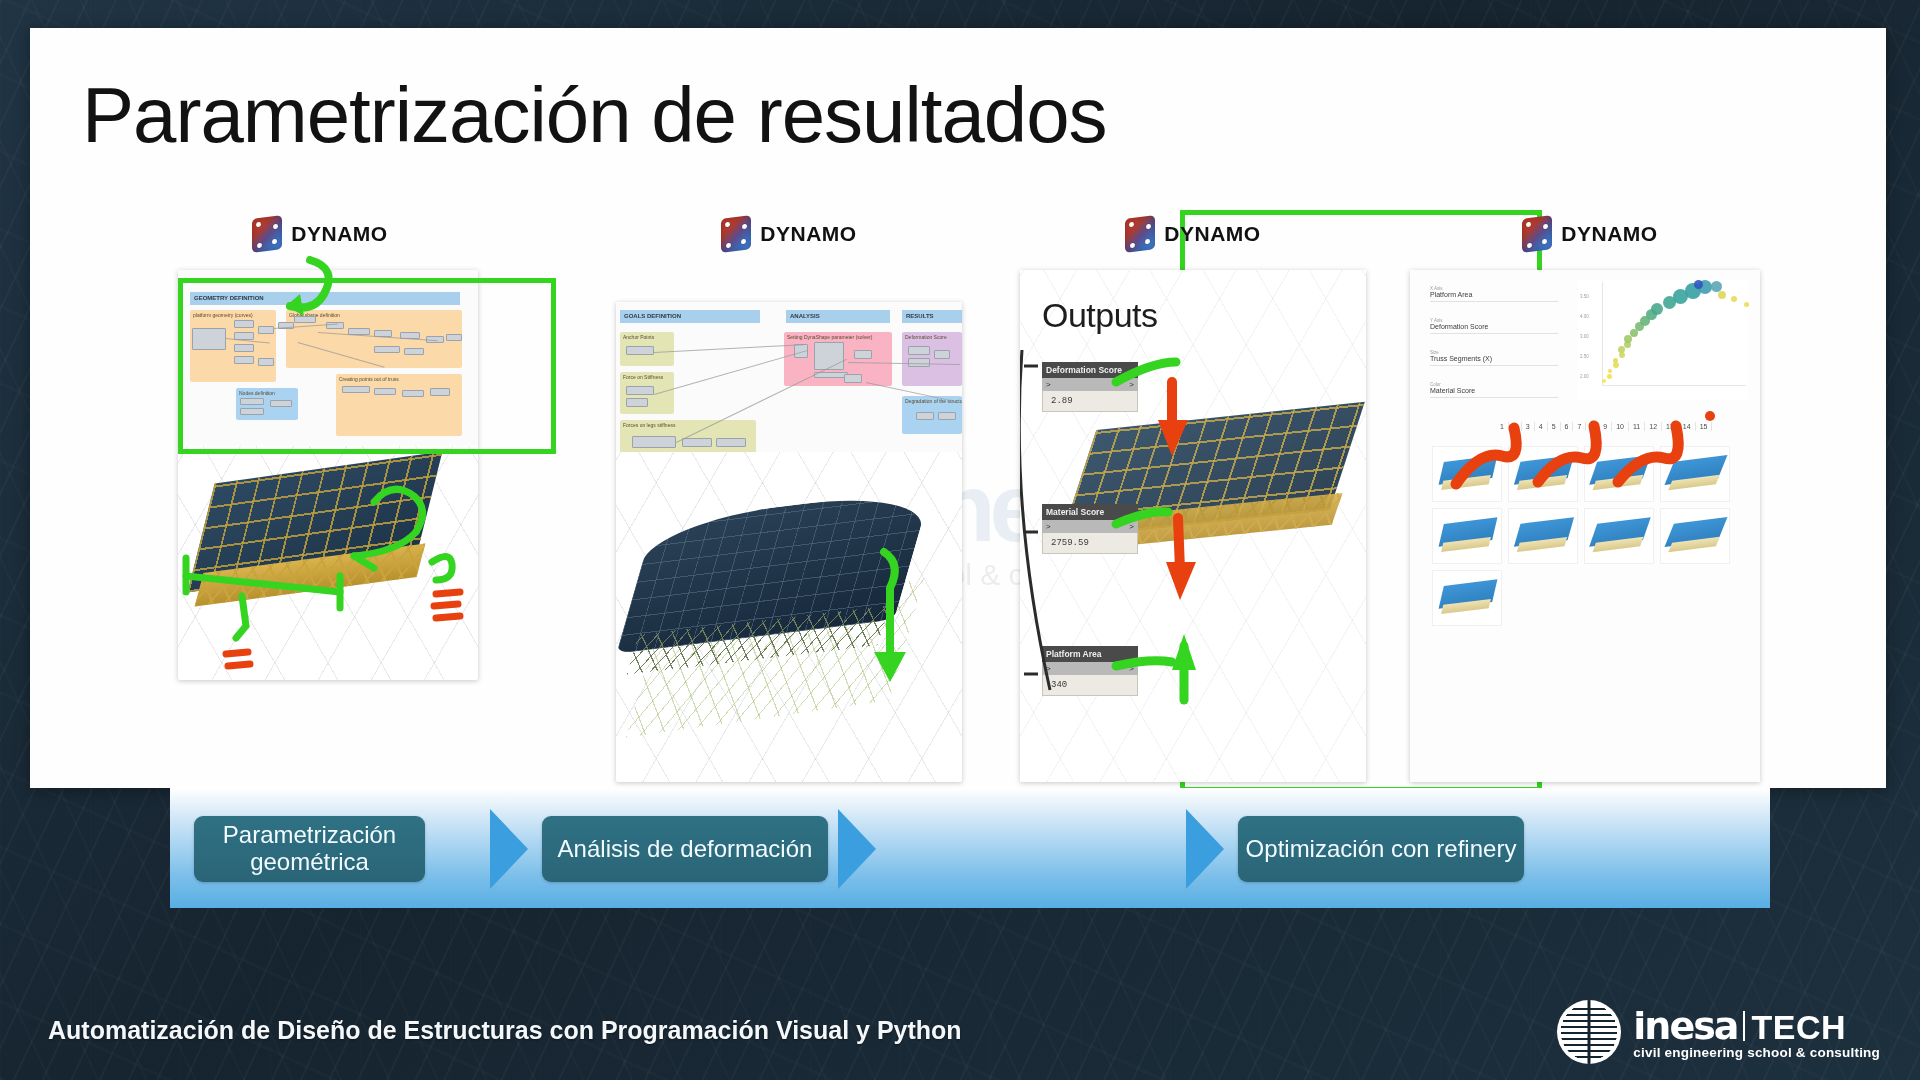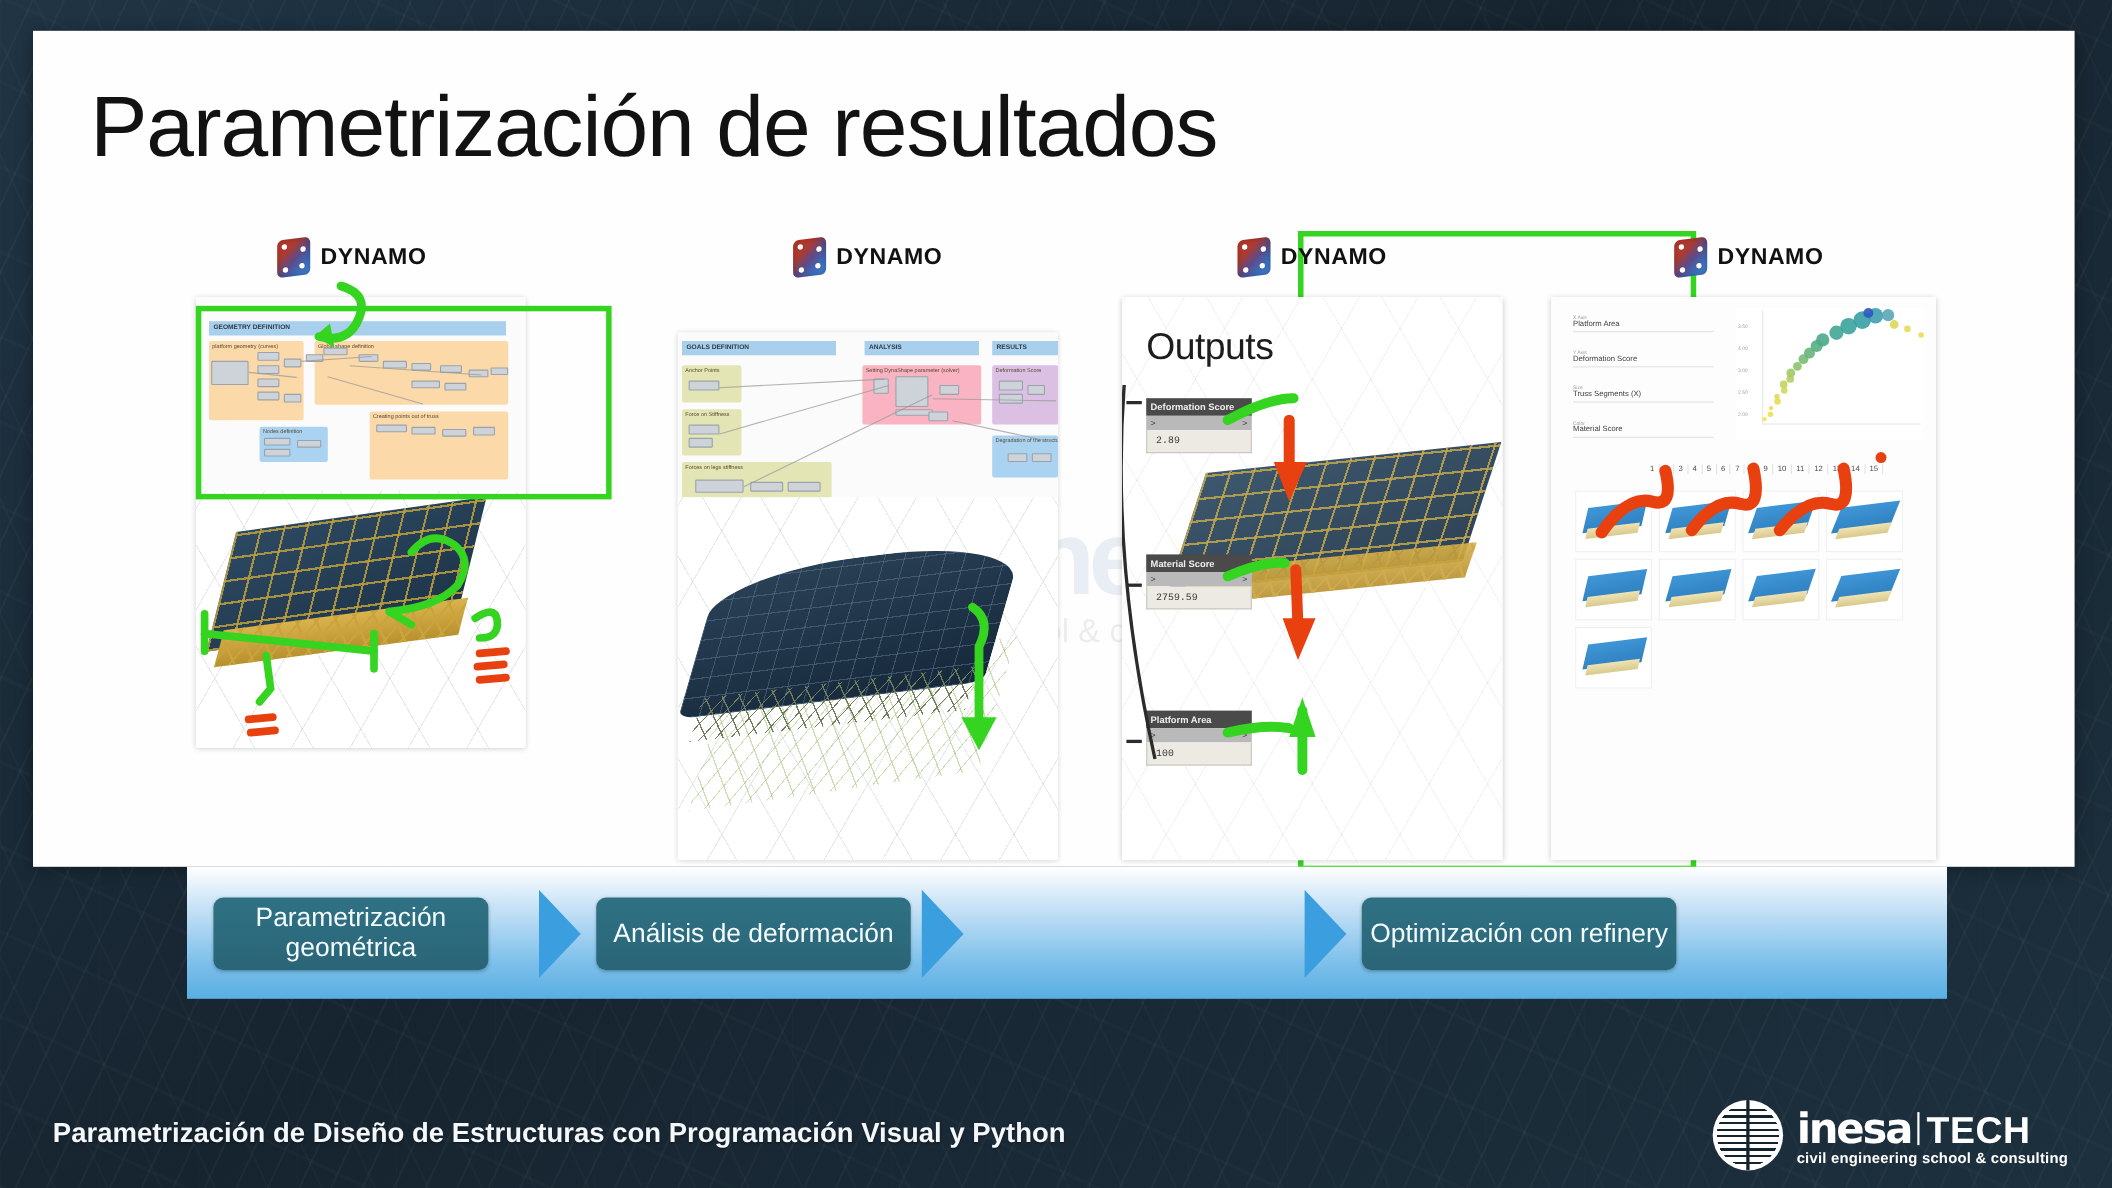--- a/index.html
+++ b/index.html
@@ -482,21 +482,21 @@
           </div>
           <div class="val">2759.59</div>
         </div>
 
         <div class="onode" style="left:22px; top:376px;">
           <div class="hd">Platform Area</div>
           <div class="ports">
             <span>&gt;</span>
             <span>&gt;</span>
           </div>
-          <div class="val">100</div>
+          <div class="val">340</div>
         </div>
 
         <svg class="ink" style="left:0; top:0;" width="346" height="512" viewBox="0 0 346 512">
           <g fill="none" stroke="#2b2b2b" stroke-width="3">
             <path d="M4 96 L18 96"></path>
             <path d="M4 262 L18 262"></path>
             <path d="M4 404 L18 404"></path>
             <path d="M2 80 Q-10 240 30 420"></path>
           </g>
           <g fill="none" stroke="#35d420" stroke-width="9" stroke-linecap="round">
@@ -647,21 +647,21 @@
             <path d="M208 82 Q232 52 254 58 Q274 64 266 26"></path>
           </g>
           <circle cx="300" cy="16" r="5" fill="#e8400f"></circle>
         </svg>
       </div>
     </div>
 
   </div>
 
   <div id="ribbon">
-    <div class="step" style="left:24px; width:250px;">Parametrización geométrica</div>
+    <div class="step" style="left:24px; width:231px;">Parametrización geométrica</div>
     <div class="chev" style="left:318px;">
       <svg width="42" height="80" viewBox="0 0 42 80">
           <path d="M2 0 L40 40 L2 80 Z" fill="#3b9ede"></path>
         </svg>
     </div>
     <div class="step" style="left:372px; width:286px;">Análisis de deformación</div>
     <div class="chev" style="left:666px;">
       <svg width="42" height="80" viewBox="0 0 42 80">
           <path d="M2 0 L40 40 L2 80 Z" fill="#3b9ede"></path>
         </svg>
@@ -669,21 +669,21 @@
     <div class="chev" style="left:1014px;">
       <svg width="42" height="80" viewBox="0 0 42 80">
           <path d="M2 0 L40 40 L2 80 Z" fill="#3b9ede"></path>
         </svg>
     </div>
     <div class="step" style="left:1068px; width:286px;">Optimización con refinery</div>
   </div>
 
 </div>
 
-<div id="footer-text">Parametrización de Diseño de Estructuras con Programación Visual y Python</div>
+<div id="footer-text">Automatización de Diseño de Estructuras con Programación Visual y Python</div>
 
 <div id="logo">
   <div id="logo-mark"></div>
   <div id="logo-txt">
     <div id="logo-wordmark">
       <span id="logo-inesa">inesa</span>
       <span id="logo-div"></span>
       <span id="logo-tech">TECH</span>
     </div>
     <div id="logo-tag">civil engineering school &amp; consulting</div>

